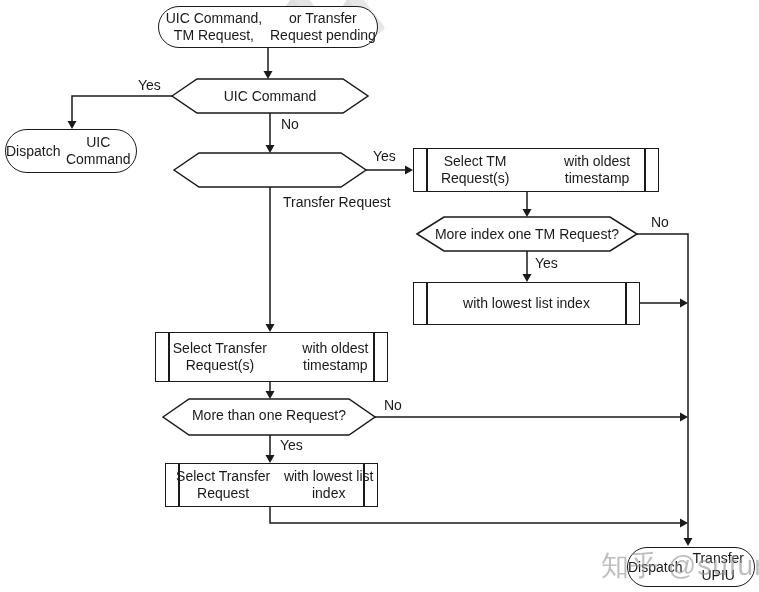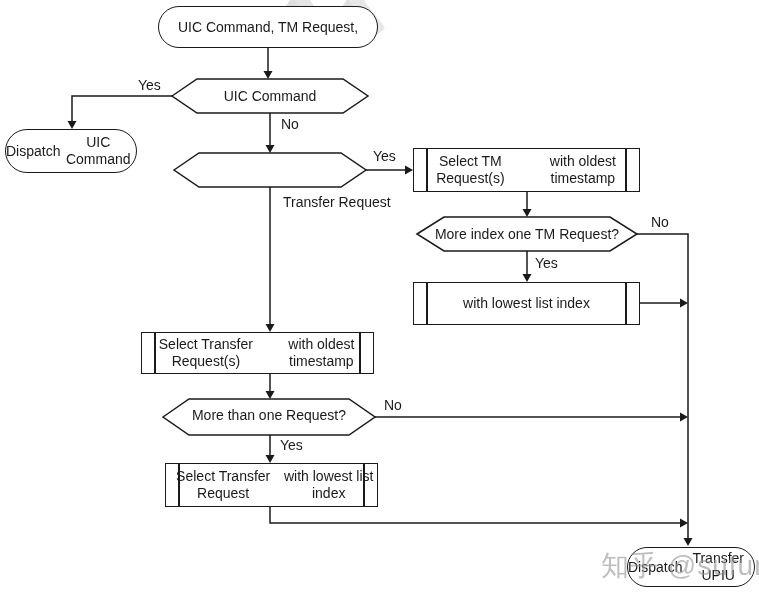--- a/index.html
+++ b/index.html
@@ -107,37 +107,38 @@
         <polygon class="arrow" points="680,518.5 680,527.5 688,523"></polygon>
     </g>
     <polygon class="hex" points="172,96 197,79 343,79 368,96 343,113 197,113"></polygon>
     <polygon class="hex" points="174,170 199,153 341,153 366,170 341,187 199,187"></polygon>
     <polygon class="hex" points="417,234 444,217 610,217 637,234 610,251 444,251"></polygon>
     <polygon class="hex" points="163,417 189,399 349,399 375,417 349,435 189,435"></polygon>
   </svg>
 
   <div class="node stadium" style="left:158px; top:6px; width:220px; height:42px; border-radius:22px;">
     <div>UIC Command, TM Request,</div>
+    <div>or Transfer Request pending</div>
   </div>
 
   <div class="node stadium" style="left:5px; top:129px; width:132px; height:44px; border-radius:22px;">
     <div>Dispatch</div>
     <div>UIC Command</div>
   </div>
 
-  <div class="node subr" style="left:413px; top:148px; width:227px; height:44px;">
+  <div class="node subr" style="left:413px; top:148px; width:246px; height:44px;">
     <div>Select TM Request(s)</div>
     <div>with oldest timestamp</div>
   </div>
 
   <div class="node subr" style="left:413px; top:282px; width:227px; height:43px;">
     <div>with lowest list index</div>
   </div>
 
-  <div class="node subr" style="left:141px; top:332px; width:233px; height:42px;">
+  <div class="node subr" style="left:155px; top:332px; width:233px; height:50px;">
     <div>Select Transfer Request(s)</div>
     <div>with oldest timestamp</div>
   </div>
 
   <div class="node subr" style="left:165px; top:463px; width:213px; height:44px;">
     <div>Select Transfer Request</div>
     <div>with lowest list index</div>
   </div>
 
   <div class="node stadium" style="left:627px; top:547px; width:128px; height:40px; border-radius:20px;">

